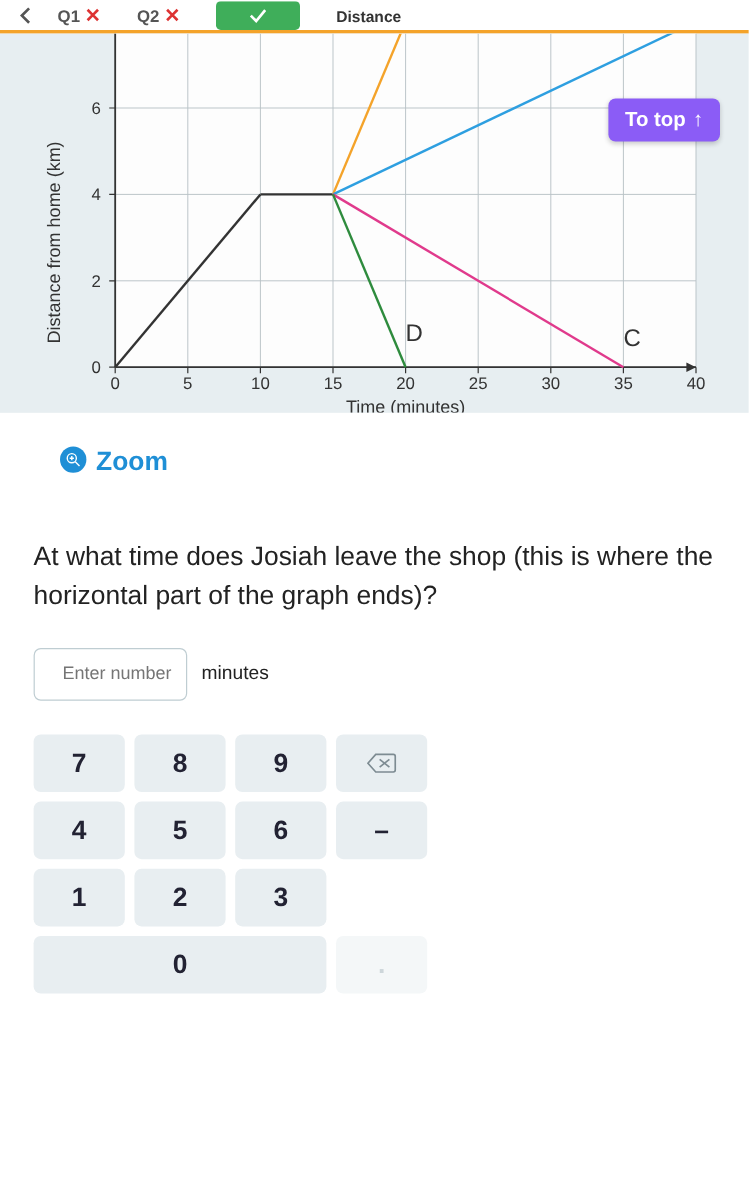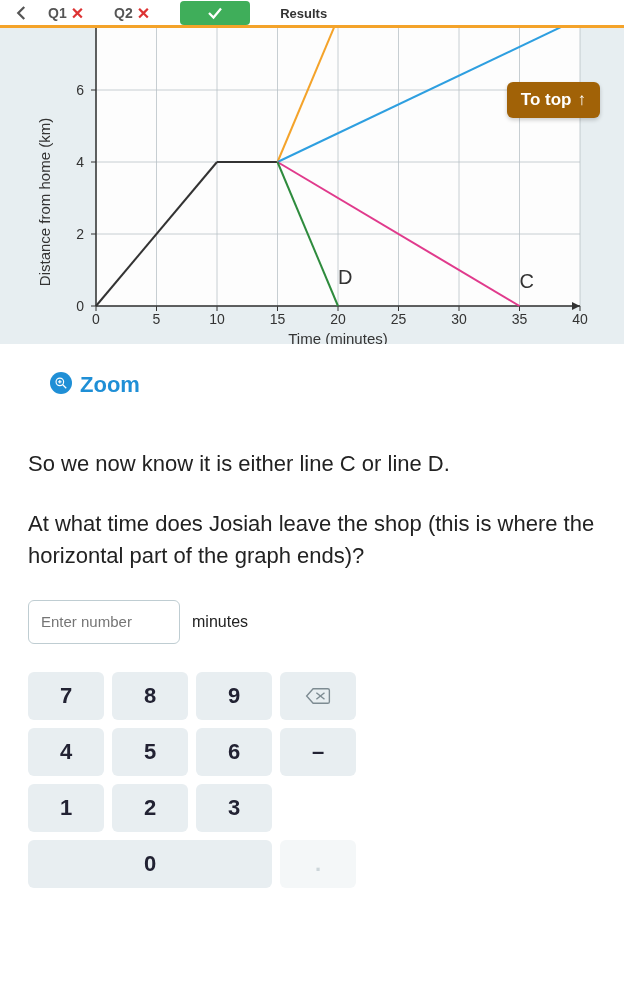--- a/index.html
+++ b/index.html
@@ -8,28 +8,28 @@
   .topbar .nav-chev { width:28px; height:24px; display:flex; align-items:center; justify-content:center; }
   .topbar .qs { flex:1; display:flex; gap:30px; align-items:center; font-weight:700; font-size:14px; color:#555; overflow:hidden; padding-left:12px;}
   .topbar .q { display:flex; align-items:center; gap:4px; }
   .topbar .x { color:#d33; font-size:16px; }
   .topbar .greenbox { width:70px; height:24px; background:#3fae5a; border-radius:4px; display:flex; align-items:center; justify-content:center; }
   .topbar .greenbox svg { width:18px; height:18px; }
   .topbar .resultsword { color:#333; font-weight:600; font-size:13px; }
 
   .chart-panel { background:#e7eef1; position:relative; height:316px; overflow:hidden;}
   .chart-inner { position:absolute; left:0; top:0; }
-  .to-top-btn { position:absolute; right:24px; top:54px; background:#a16207; color:#fff; border:none; border-radius:6px; padding:8px 14px; font-size:17px; font-weight:700; display:flex; align-items:center; gap:6px; cursor:pointer; box-shadow:0 2px 4px rgba(0,0,0,.2); }
+  .to-top-btn { position:absolute; right:24px; top:54px; background:#8b5cf6; color:#fff; border:none; border-radius:6px; padding:8px 14px; font-size:17px; font-weight:700; display:flex; align-items:center; gap:6px; cursor:pointer; box-shadow:0 2px 4px rgba(0,0,0,.2); }
   .zoom-row { display:flex; align-items:flex-start; gap:8px; padding:28px 0 0 50px; }
   .zoom-ico { width:22px; height:22px; border-radius:50%; background:#1f8fd6; display:flex; align-items:center; justify-content:center; }
   .zoom-label { color:#1f8fd6; font-weight:700; font-size:22px; }
   .body { padding: 50px 28px 0 28px; }
   .para { font-size:22px; line-height:1.45; margin-bottom:28px; color:#222; }
   .answer-row { display:flex; align-items:center; gap:12px; margin-top:8px; margin-bottom:28px; }
-  .answer-input { width:152px; height:44px; border:1.5px solid #bfcdd2; border-radius:6px; font-size:15px; color:#888; padding:0 12px; text-align:left; }
+  .answer-input { width:128px; height:44px; border:1.5px solid #bfcdd2; border-radius:6px; font-size:15px; color:#888; padding:0 12px; text-align:right; }
   .answer-unit { font-size:16px; color:#222; }
   .keypad { display:grid; grid-template-columns: repeat(4, 76px); grid-auto-rows:48px; gap:8px; }
   .key { background:#e8eef1; border:none; border-radius:6px; font-size:22px; font-weight:700; color:#223; cursor:pointer; display:flex; align-items:center; justify-content:center; }
   .key.bs svg { width:26px; height:20px; stroke:#7d8b92; fill:none; stroke-width:1.7; }
   .key.zero { grid-column: 1 / span 3; }
   .key.dot { background:#f4f7f8; color:#cdd6da; }
 </style>
 </head>
 <body>
 
@@ -46,21 +46,21 @@
       </span>
     <span class="q">
         <span>Q2</span> 
         <span class="x">✕</span>
       </span>
     <span class="greenbox">
       <svg viewBox="0 0 24 24">
           <path d="M4 12 L10 18 L20 6" fill="none" stroke="#fff" stroke-width="3"></path>
         </svg>
     </span>
-    <span class="resultsword">Results</span>
+    <span class="resultsword">Distance</span>
   </div>
 </div>
 
 <div class="chart-panel">
   <svg class="chart-inner svgchart" width="600" height="316" viewBox="0 0 600 316">
 
     <g id="plot">
         <rect x="96" y="-10" width="484" height="288" fill="#fdfdfd" stroke="none"></rect>
         <line x1="96" x2="96" y1="-10" y2="278" stroke="#b9c2c7" stroke-width="0.8"></line>
         <line x1="96" x2="96" y1="278" y2="283" stroke="#333"></line>
@@ -131,21 +131,20 @@
         <circle cx="10" cy="10" r="6.5" fill="none" stroke="#fff" stroke-width="2"></circle>
         <line x1="15" y1="15" x2="21" y2="21" stroke="#fff" stroke-width="2"></line>
         <line x1="10" y1="7" x2="10" y2="13" stroke="#fff" stroke-width="2"></line>
         <line x1="7" y1="10" x2="13" y2="10" stroke="#fff" stroke-width="2"></line>
       </svg>
   </span>
   <span class="zoom-label">Zoom</span>
 </div>
 
 <div class="body">
-  <p class="para">So we now know it is either line C or line D.</p>
   <p class="para">At what time does Josiah leave the shop (this is where the horizontal part of the graph ends)?</p>
 
   <div class="answer-row">
     <input class="answer-input" placeholder="Enter number" style="">
     <span class="answer-unit">minutes</span>
   </div>
 
   <div class="keypad">
     <button class="key">7</button>
     <button class="key">8</button>

